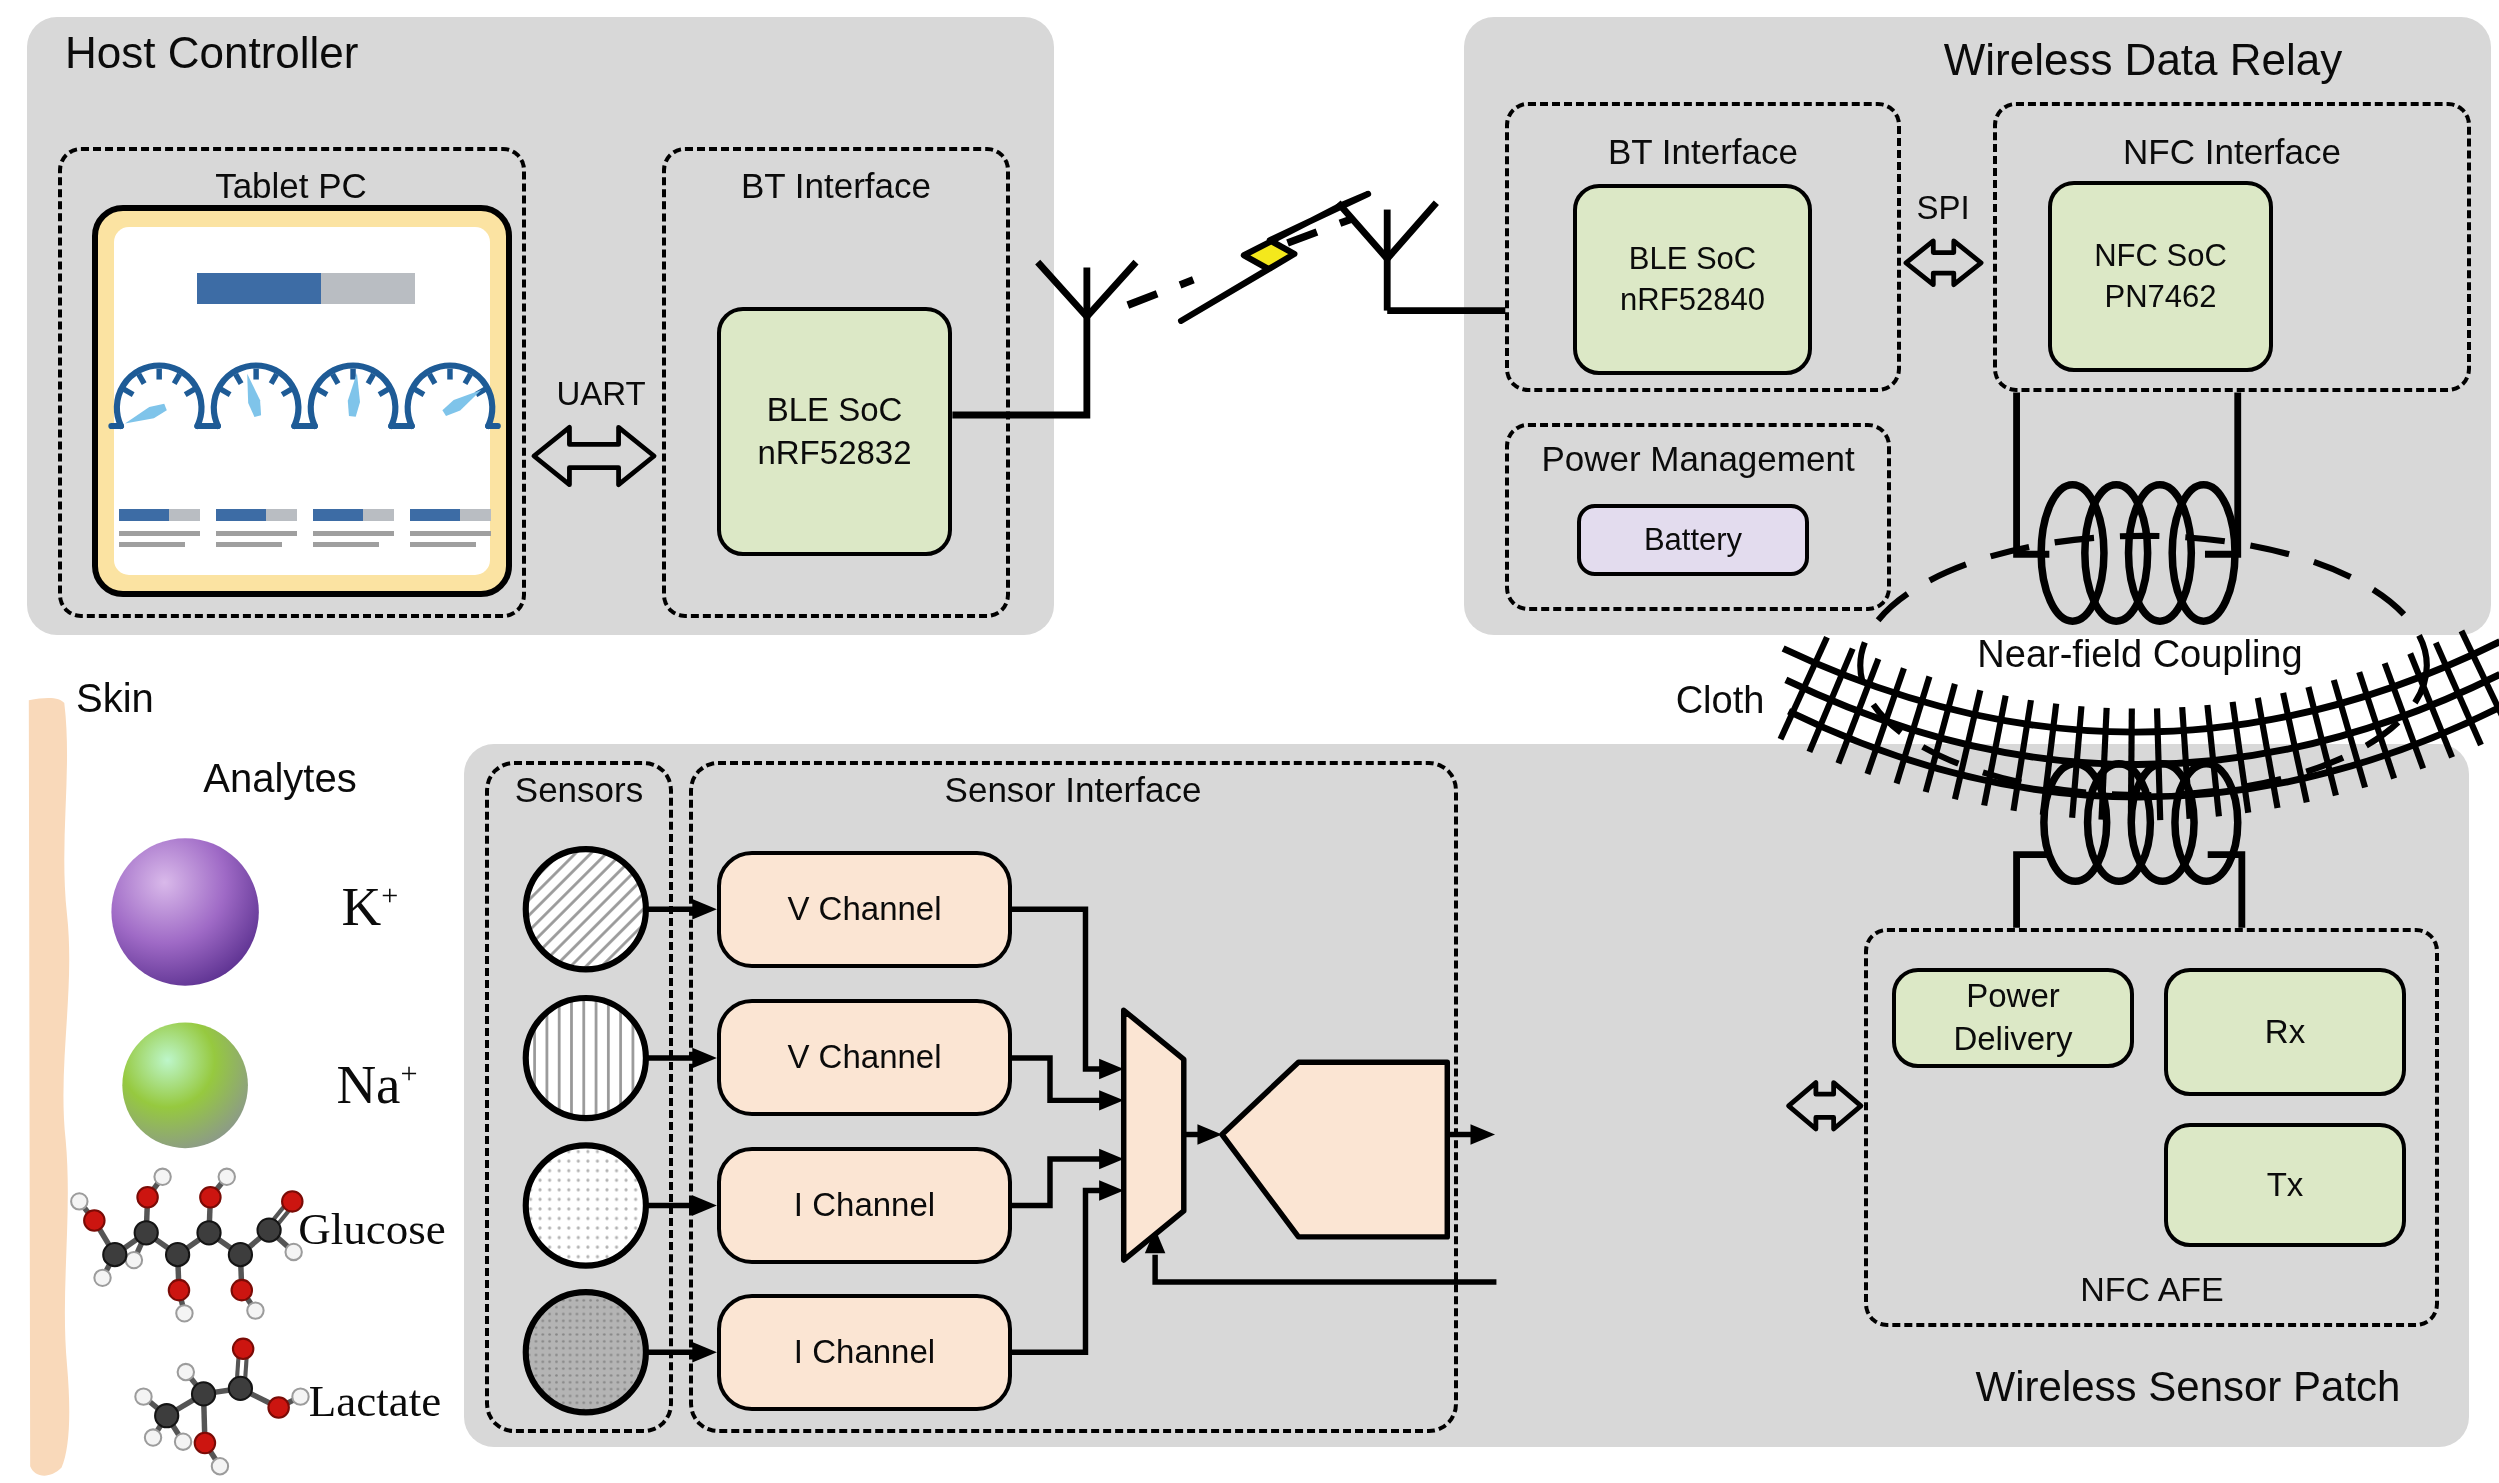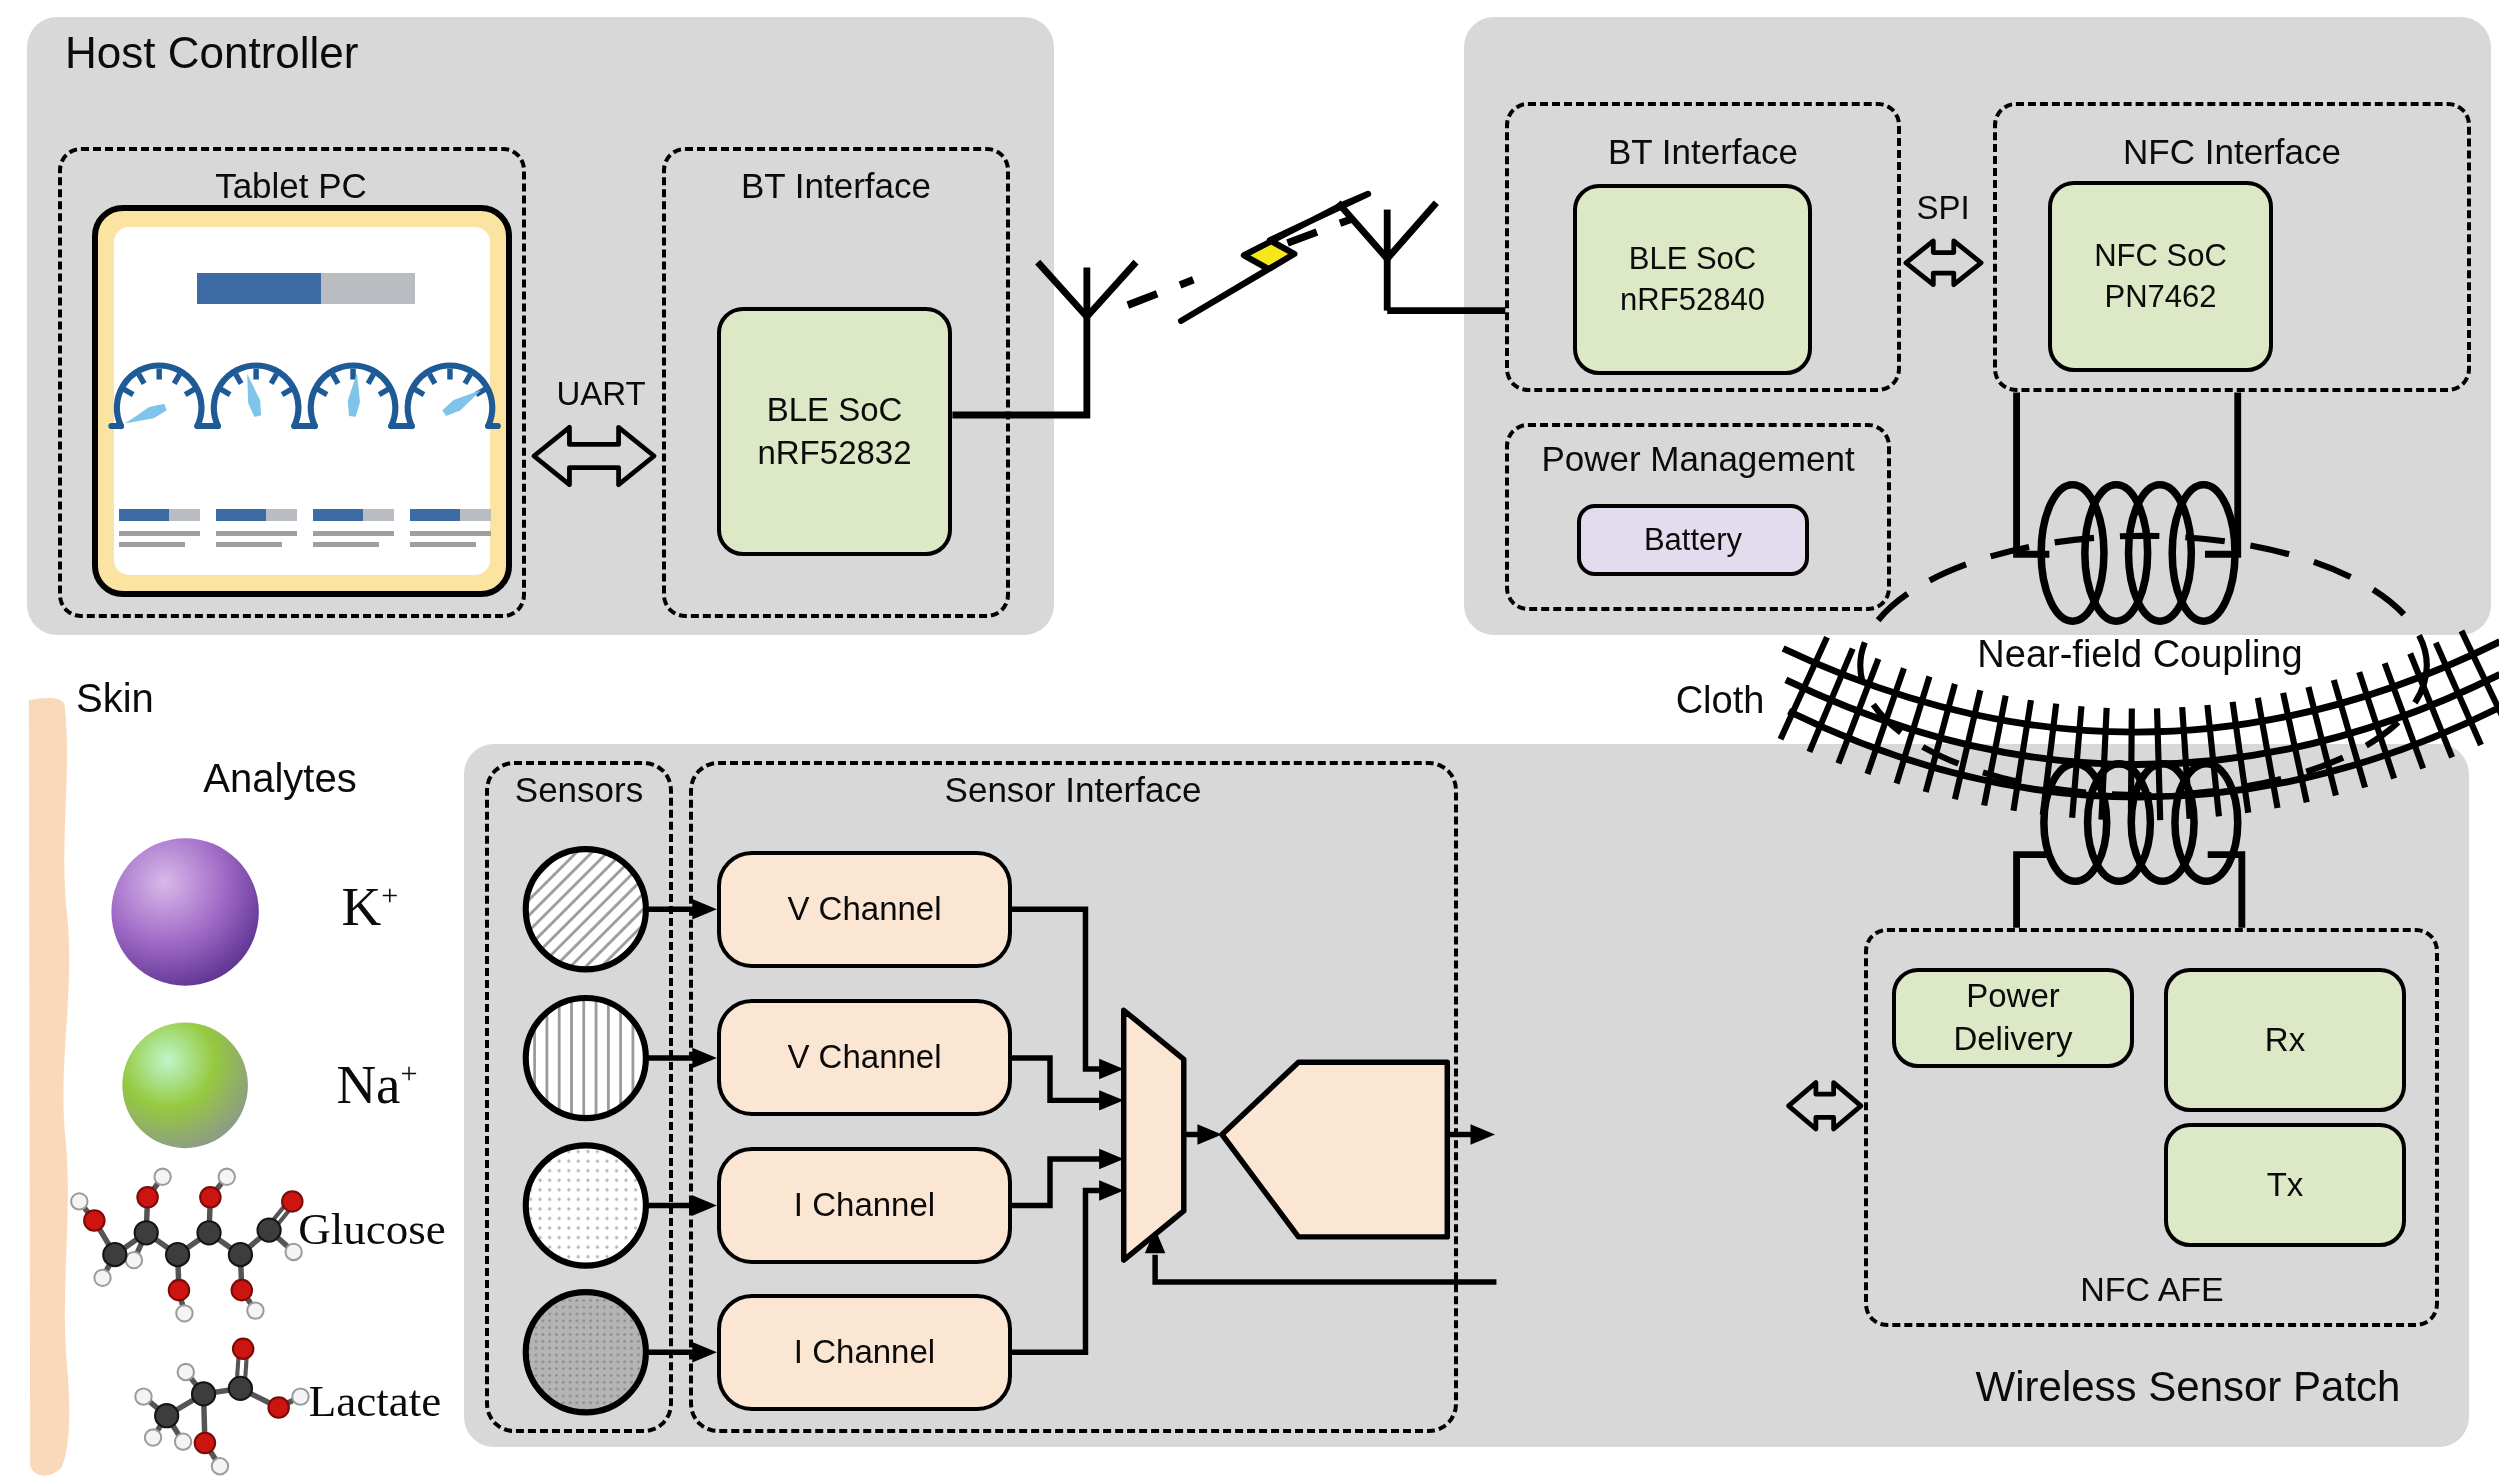--- a/index.html
+++ b/index.html
@@ -120,31 +120,32 @@
   </div>
   <div class="box peach" style="left:717px;top:1147px;width:295px;height:117px;">
     <span>I Channel</span>
   </div>
   <div class="box peach" style="left:717px;top:1294px;width:295px;height:117px;">
     <span>I Channel</span>
   </div>
   <div class="box green afe-box" style="left:1892px;top:968px;width:242px;height:100px;">
     <span>Power Delivery</span>
   </div>
-  <div class="box green afe-box" style="left:2164px;top:968px;width:242px;height:144px;">
+  <div class="box green afe-box" style="left:2164px;top:968px;width:242px;height:128px;">
     <span>Rx</span>
   </div>
   <div class="box green afe-box" style="left:2164px;top:1123px;width:242px;height:124px;">
     <span>Tx</span>
   </div>
 
   <div class="lbl-left t-section" style="left:65px;top:53px;">Host Controller</div>
   <div class="lbl t-sub" style="left:291px;top:186px;">Tablet PC</div>
   <div class="lbl t-sub" style="left:836px;top:186px;">BT Interface</div>
   <div class="lbl t-small" style="left:594px;top:394px;margin-left:7px;">UART</div>
+  <div class="lbl t-section" style="left:2143px;top:60px;">Wireless Data Relay</div>
   <div class="lbl t-sub" style="left:1703px;top:152px;">BT Interface</div>
   <div class="lbl t-small" style="left:1943px;top:208px;">SPI</div>
   <div class="lbl t-sub" style="left:2232px;top:152px;">NFC Interface</div>
   <div class="lbl t-sub" style="left:1698px;top:459px;">Power Management</div>
   <div class="lbl t-couple" style="left:1720px;top:700px;">Cloth</div>
   <div class="lbl t-couple" style="left:2140px;top:654px;">Near-field Coupling</div>
   <div class="lbl-left t-skin" style="left:76px;top:698px;">Skin</div>
   <div class="lbl t-skin" style="left:280px;top:778px;">Analytes</div>
   <div class="lbl serif-big" style="left:370px;top:906px;"><span>K</span><sup>+</sup></div>
   <div class="lbl serif-big" style="left:377px;top:1084px;"><span>Na</span><sup>+</sup></div>

